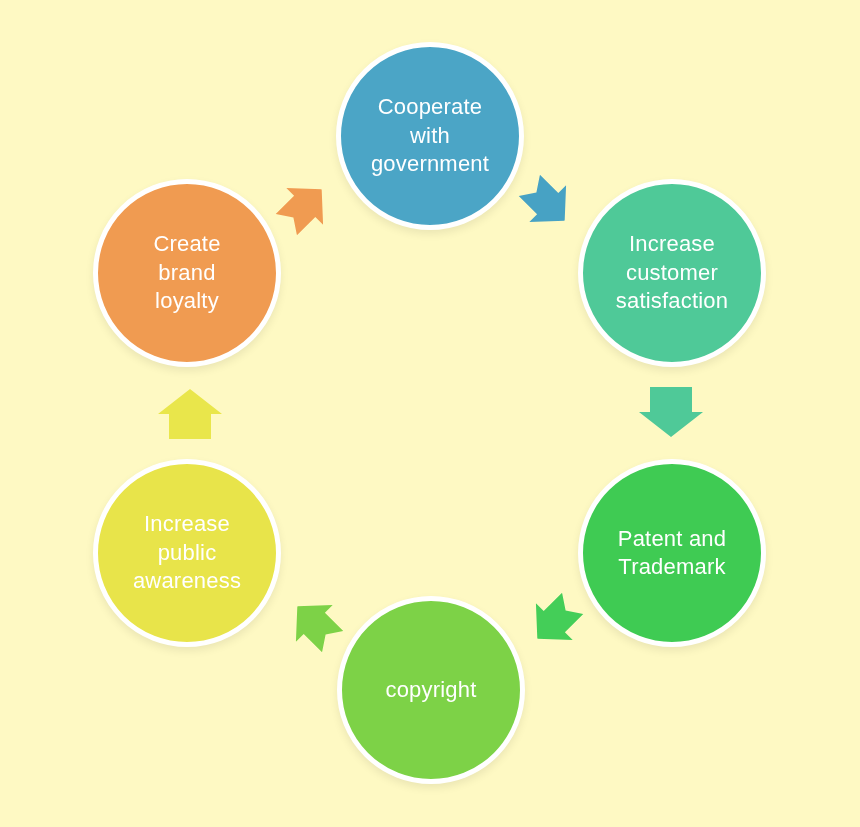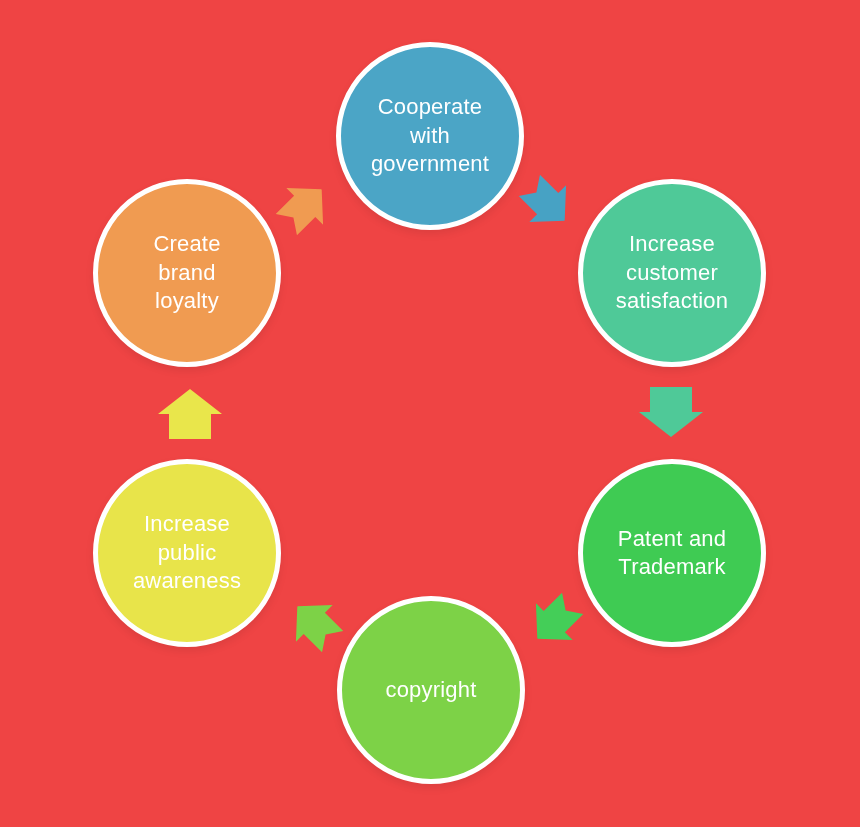--- a/index.html
+++ b/index.html
@@ -5,21 +5,21 @@
   html, body {
     margin: 0;
     padding: 0;
     background: #f6f6f6;
     font-family: "Liberation Sans", sans-serif;
   }
   .canvas {
     position: relative;
     width: 860px;
     height: 827px;
-    background: #ef4444;
+    background: #fef9c3;
     overflow: hidden;
   }
   .node {
     position: absolute;
     width: 178px;
     height: 178px;
     border: 5px solid #ffffff;
     border-radius: 50%;
     display: flex;
     align-items: center;

